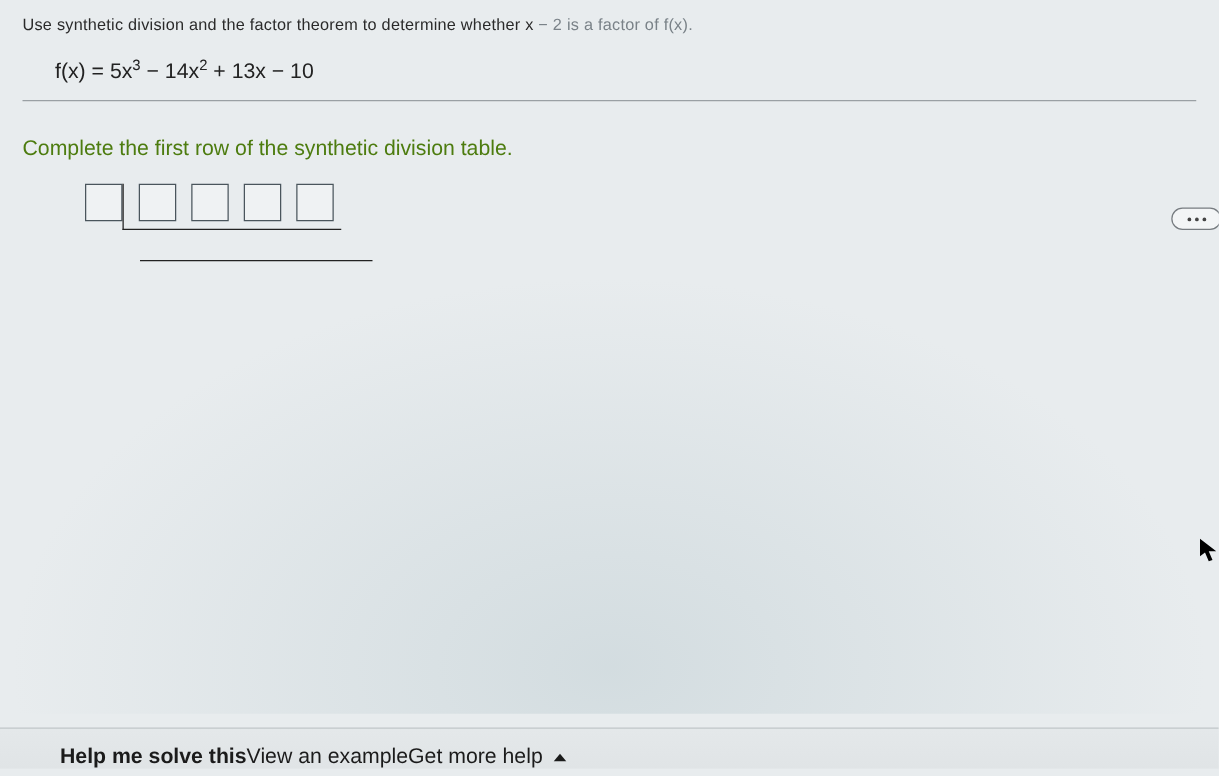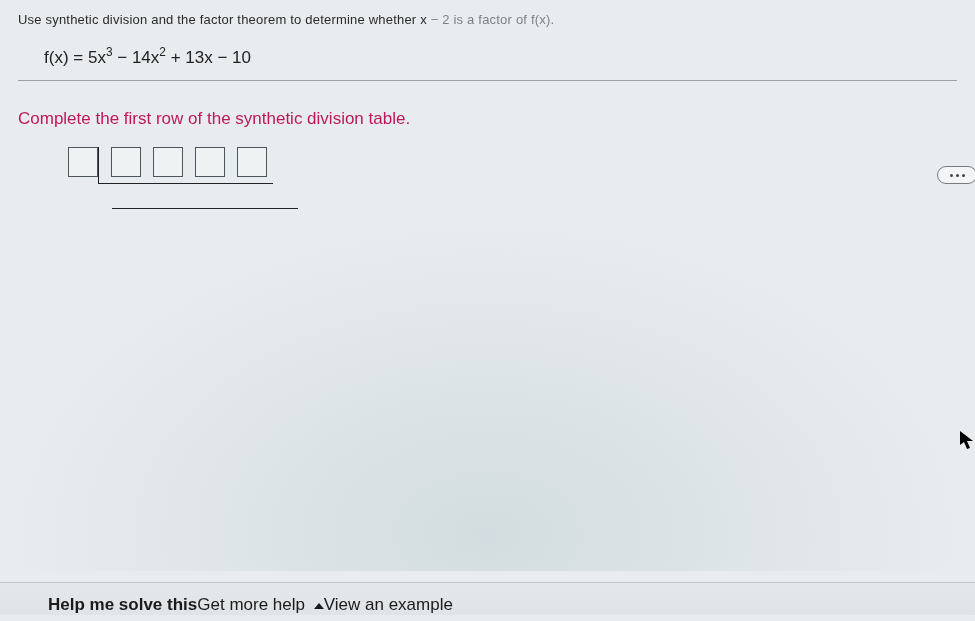--- a/index.html
+++ b/index.html
@@ -48,21 +48,21 @@
       align-items: center;
       justify-content: center;
       cursor: pointer;
       z-index: 3;
     }
     .ellipsis-btn .dot {
       width: 3px; height: 3px; background: #444; border-radius: 50%; margin: 0 1.5px;
     }
     .instruction {
       font-size: 17px;
-      color: #be185d;
+      color: #4d7c0f;
       margin-bottom: 18px;
     }
     .synth {
       margin-left: 50px;
       margin-top: 12px;
       display: flex;
       flex-direction: column;
       width: max-content;
     }
     .synth-top { display: flex; align-items: flex-start; }
@@ -169,18 +169,18 @@
 </div>
 
 <div class="cursor">
   <svg width="16" height="20" viewBox="0 0 16 20">
       <path d="M1 1 L1 15 L5 12 L8 19 L11 18 L8 11 L14 11 Z" fill="#000"></path>
     </svg>
 </div>
 
 <div class="footer">
   <span class="link bold">Help me solve this</span>
+  <span class="link">View an example</span>
   <span class="link">
     <span>Get more help</span>
     <span class="caret-up"></span>
   </span>
-  <span class="link">View an example</span>
 </div>
 
 </body></html>

